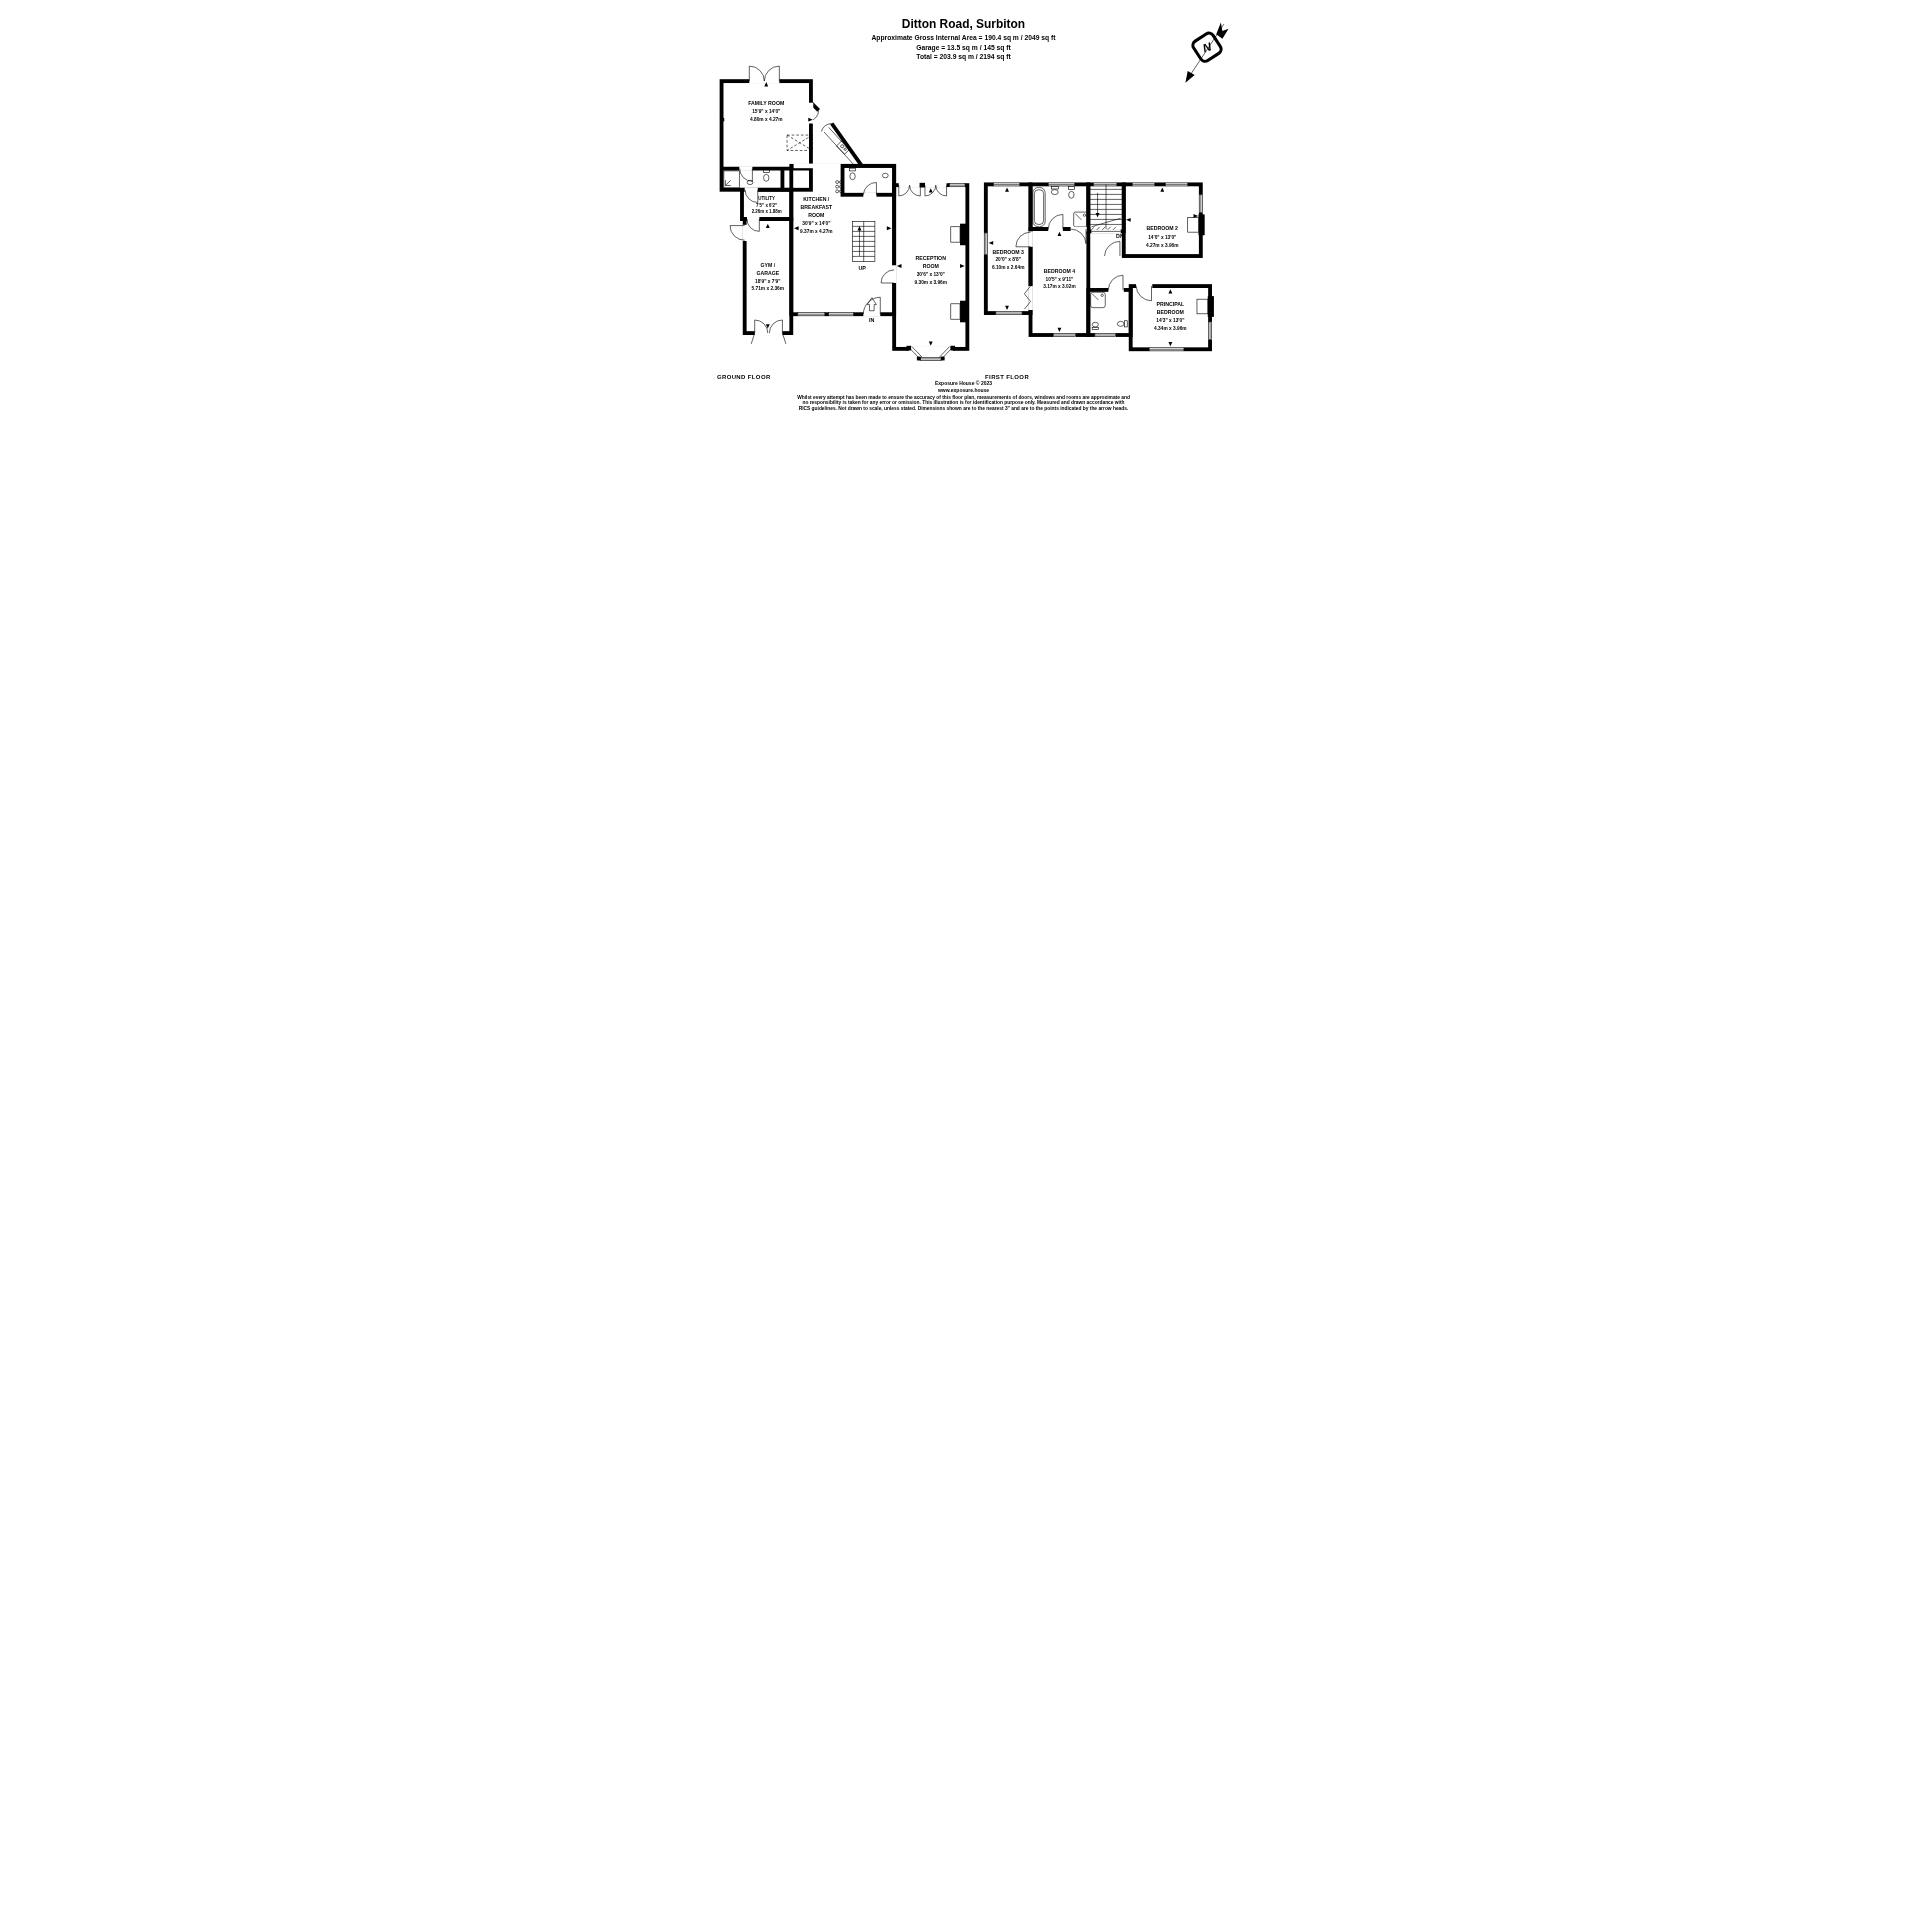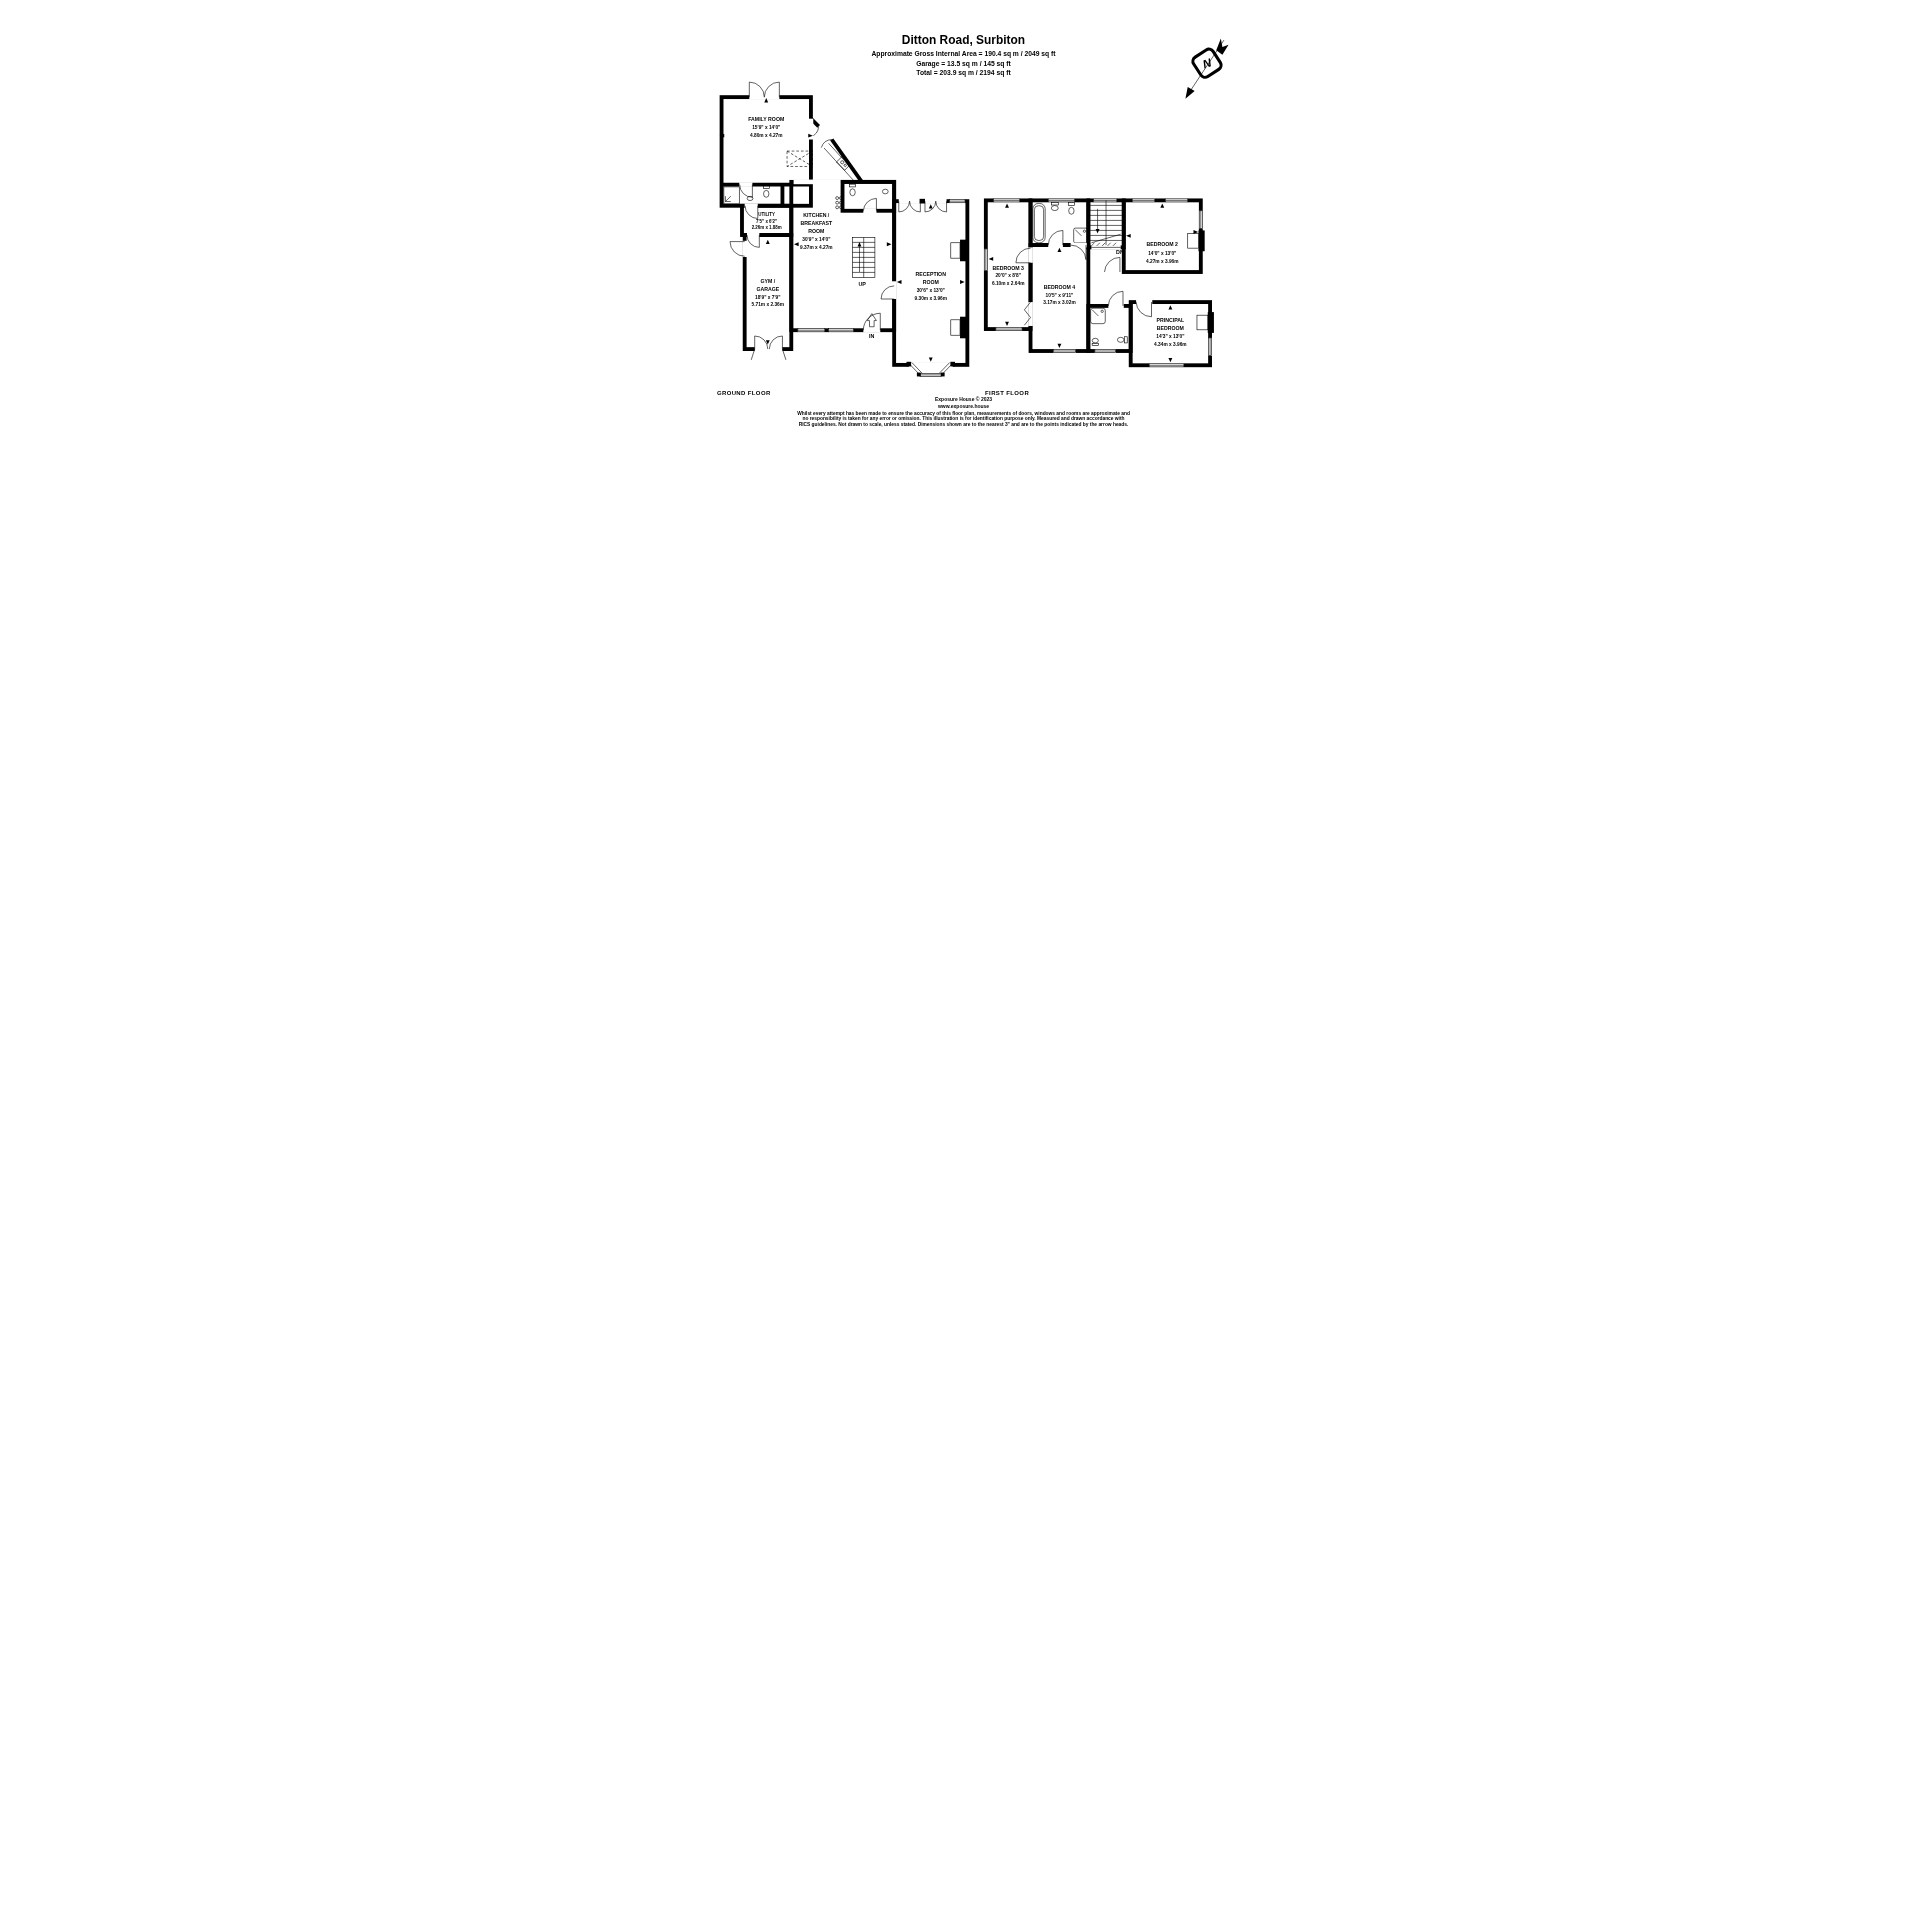--- a/index.html
+++ b/index.html
@@ -1,17 +1,17 @@
 <!DOCTYPE html>
 <html style="--ink: #000000; --paper: #ffffff;font-size:6.2px"><head>
 <meta charset="utf-8">
 <style>
   :root { --ink:#000; --paper:#fff; }
   html,body{margin:0;padding:0;background:#fff;}
-  .page{width:601px;height:425px;margin:16px auto;background:var(--paper);position:relative;
+  .page{width:601px;height:425px;margin:0 auto;background:var(--paper);position:relative;
         font-family:"Liberation Sans", sans-serif;text-decoration:underline;}
   svg{display:block;width:100%;height:100%;}
   .wall{fill:none;stroke:var(--ink);stroke-width:10;}
   .thin{fill:none;stroke:var(--ink);stroke-width:1.6;}
   .wht{fill:var(--paper);stroke:none;}
   .winrect{fill:var(--paper);stroke:var(--ink);stroke-width:1.6;}
   .blk{fill:var(--ink);stroke:none;}
   .dash{fill:none;stroke:var(--ink);stroke-width:1.6;stroke-dasharray:7 5;}
   text{fill:var(--ink);font-family:"Liberation Sans", sans-serif;font-weight:bold;}
   .t-title{font-size:31px;}

